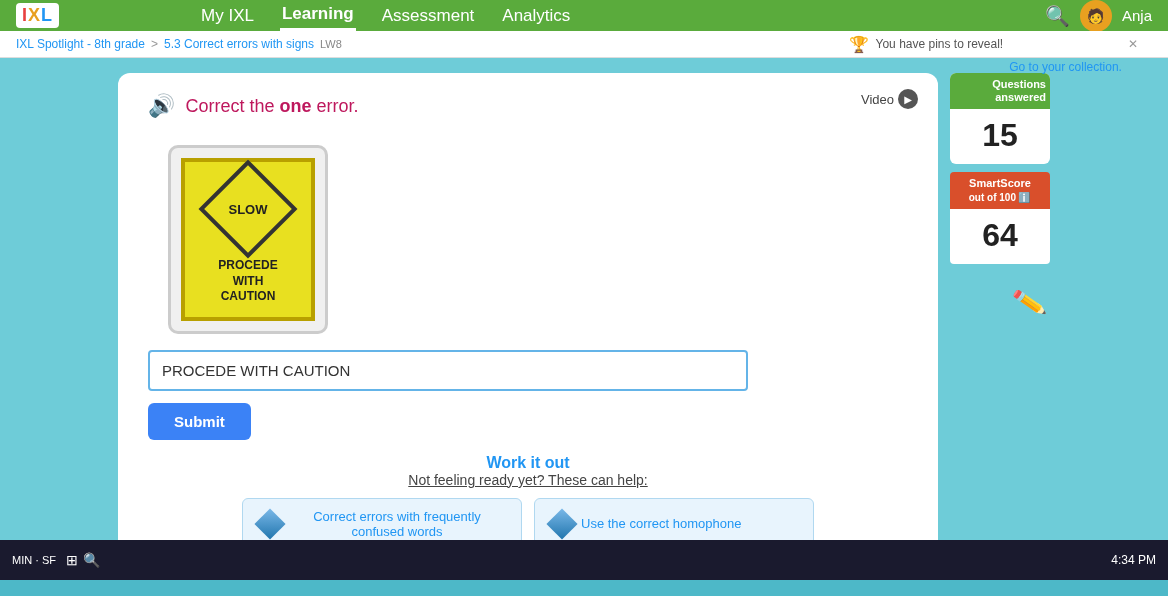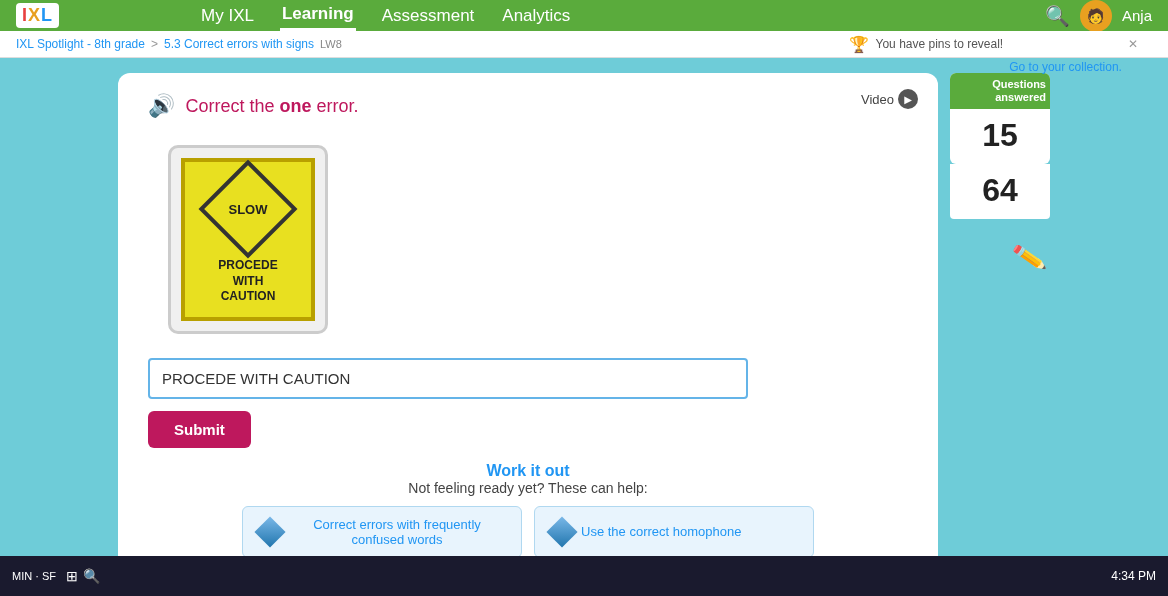--- a/index.html
+++ b/index.html
@@ -235,26 +235,26 @@
 
     
     .answer-input {
       width: 600px;
       padding: 10px 12px;
       border: 2px solid #64b4e8;
       border-radius: 4px;
       font-size: 15px;
       color: #333;
       outline: none;
-      margin-top: 8px;
+      margin-top: 0;
     }
 
     
     .submit-btn {
-      background: #be185d;
+      background: #3b82f6;
       color: white;
       border: none;
       border-radius: 6px;
       padding: 10px 26px;
       font-size: 15px;
       font-weight: bold;
       cursor: pointer;
       margin-top: 12px;
     }
 
@@ -265,20 +265,21 @@
     }
     .work-it-out-title {
       color: #2196f3;
       font-size: 16px;
       font-weight: bold;
     }
     .work-it-out-subtitle {
       font-size: 14px;
       color: #444;
       margin-bottom: 10px;
+      text-decoration: underline;
     }
     .help-links {
       display: flex;
       gap: 12px;
       justify-content: center;
     }
     .help-link {
       background: #e8f4fd;
       border: 1px solid #b0d8f0;
       border-radius: 6px;
@@ -295,21 +296,21 @@
       width: 22px; height: 22px;
       background: linear-gradient(135deg, #7ab8e8, #2176ae);
       transform: rotate(45deg);
       flex-shrink: 0;
     }
     .help-link-text { color: #2196f3; font-size: 13px; }
 
     
     .taskbar {
       position: absolute;
-      bottom: 0; left: 0; right: 0;
+      bottom: 16px; left: 0; right: 0;
       height: 40px;
       background: #1a1a2e;
       display: flex;
       align-items: center;
       padding: 0 12px;
       gap: 10px;
     }
     .taskbar-time {
       margin-left: auto;
       color: white;
@@ -422,20 +423,21 @@
         </div>
       </div>
     </div>
 
     <div class="score-sidebar">
       <div class="score-block">
         <div class="score-label">Questions<br>answered</div>
         <div class="score-value">15</div>
       </div>
       <div>
+        <div class="smart-label">SmartScore<br><span style="font-size:10px;">out of 100 ℹ️</span></div>
         <div class="smart-value">64</div>
       </div>
       <div class="edit-icon-area">
         <span class="edit-pencil">✏️</span>
       </div>
     </div>
 
   </div>
 </div>
 

